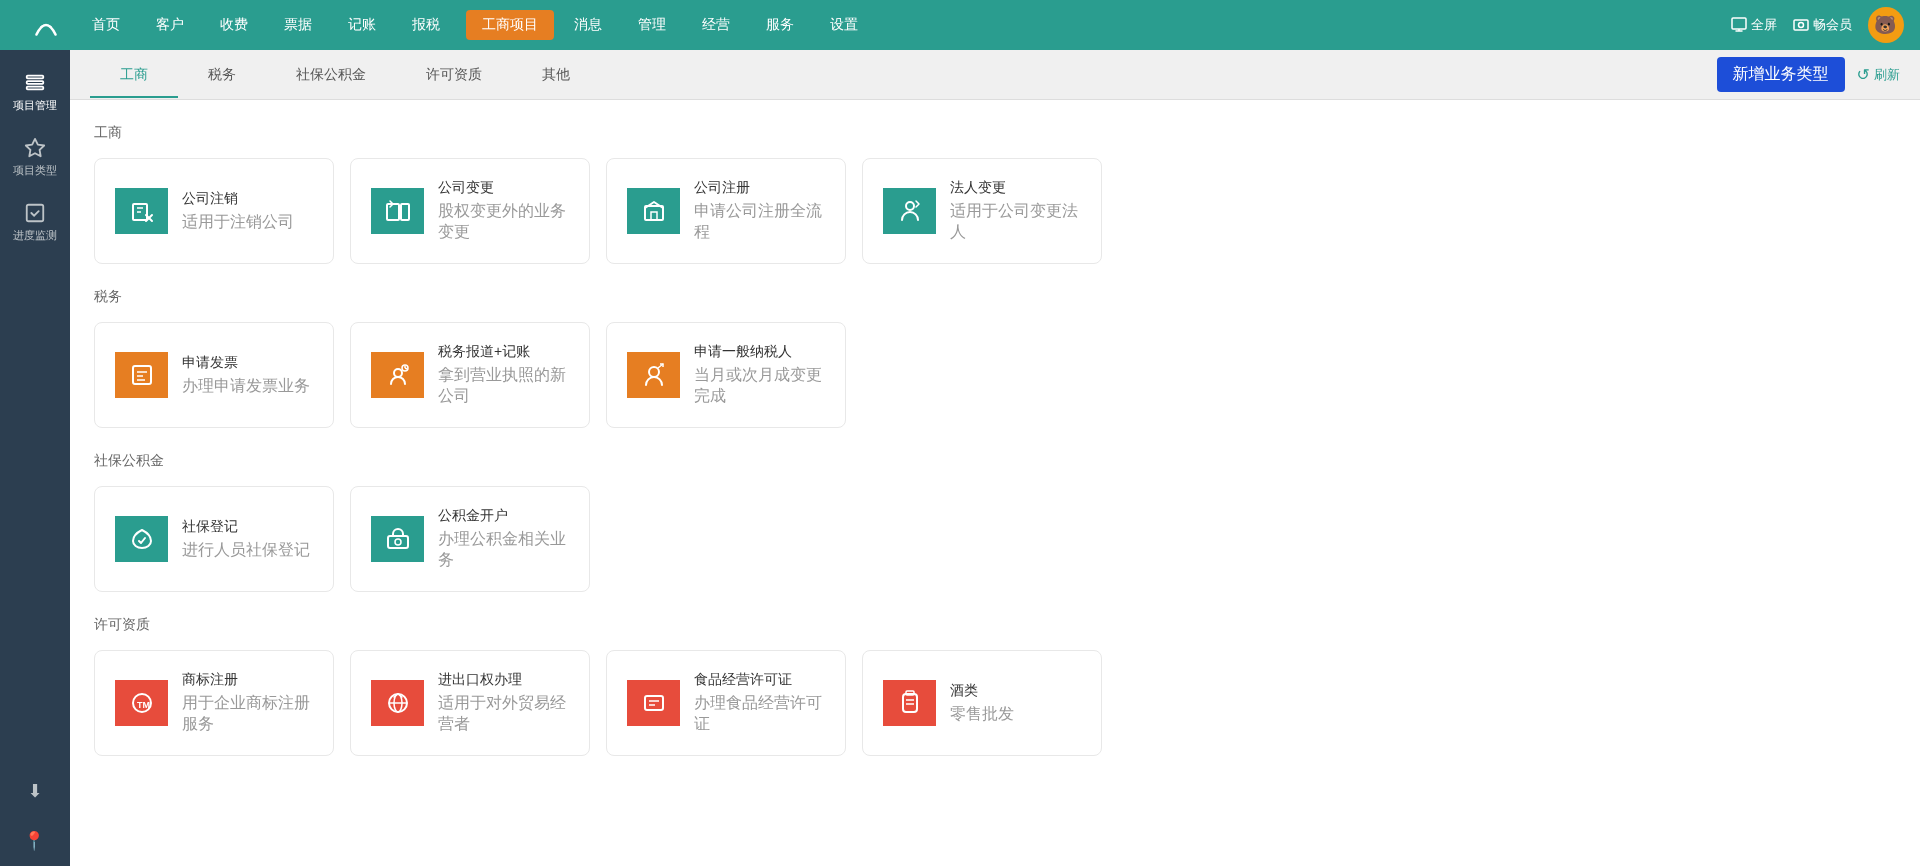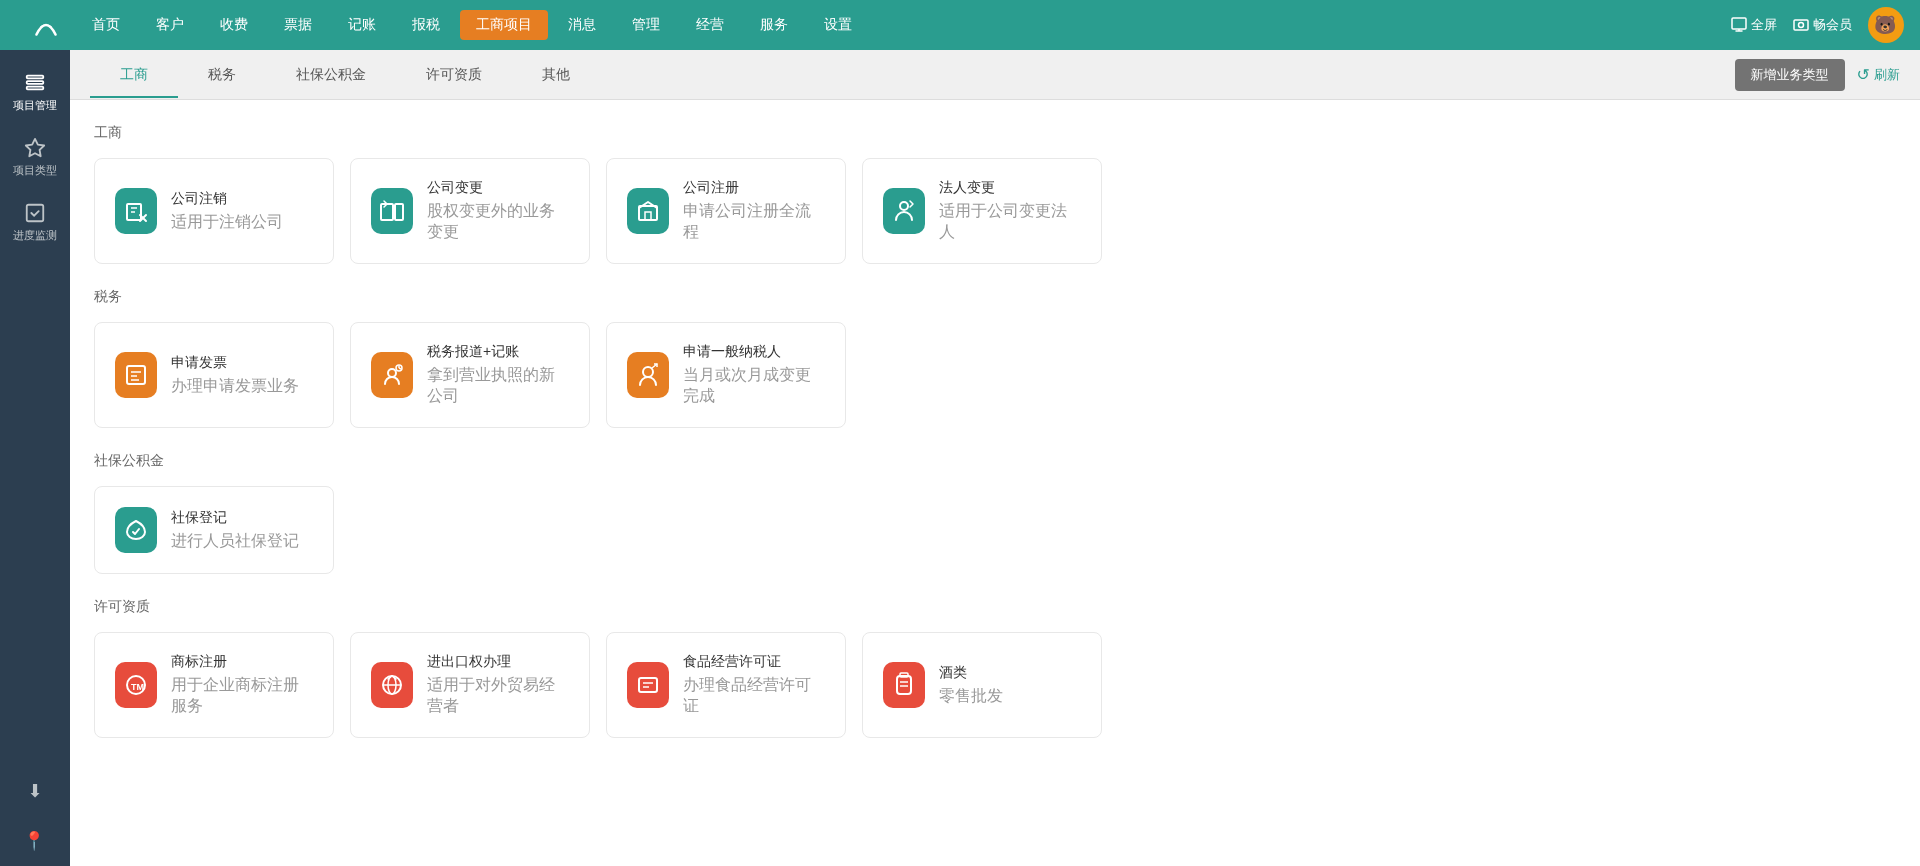--- a/index.html
+++ b/index.html
@@ -32,20 +32,21 @@
       padding: 6px 16px;
       font-size: 14px;
       cursor: pointer;
       border-radius: 4px;
       white-space: nowrap;
       font-family: Liberation Serif, serif;
     }
     .nav-item.active {
       background: #e67e22;
       border-radius: 4px;
+      margin-left: 6px;
     }
     .nav-right {
       display: flex;
       align-items: center;
       gap: 16px;
       color: #fff;
       font-size: 13px;
     }
     .nav-right-item {
       display: flex;
@@ -155,26 +156,26 @@
       height: 2px;
       background: #2a9d8f;
     }
     .tab-actions {
       margin-left: auto;
       display: flex;
       align-items: center;
       gap: 12px;
     }
     .btn-add {
-      background: #737373;
+      background: #1d4ed8;
       color: #fff;
       border: none;
       padding: 7px 16px;
       border-radius: 4px;
-      font-size: 13px;
+      font-size: 16px;
       cursor: pointer;
       white-space: nowrap;
     }
     .btn-refresh {
       color: #2a9d8f;
       font-size: 13px;
       cursor: pointer;
       display: flex;
       align-items: center;
       gap: 4px;
@@ -210,23 +211,23 @@
       padding: 20px 20px;
       width: 240px;
       display: flex;
       align-items: center;
       gap: 14px;
       cursor: pointer;
       transition: box-shadow 0.2s;
     }
 
     .card-icon {
-      width: 42px;
+      width: 53px;
       height: 46px;
-      border-radius: 10px;
+      border-radius: 0;
       display: flex;
       align-items: center;
       justify-content: center;
       flex-shrink: 0;
       font-size: 22px;
       color: #fef9c3;
     }
     .icon-teal { background: #2a9d8f; }
     .icon-orange { background: #e67e22; }
     .icon-red { background: #e74c3c; }
@@ -457,20 +458,33 @@
                 <svg width="26" height="26" viewBox="0 0 26 26" fill="none">
                   <path d="M13 4 C7 7 4 11 4 15 C4 19 8 22 13 22 C18 22 22 19 22 15 C22 11 19 7 13 4Z" stroke="#fff" stroke-width="2"></path>
                   <path d="M10 15 L12 17 L16 12" stroke="#fff" stroke-width="2" stroke-linecap="round" stroke-linejoin="round"></path>
                 </svg>
               </div>
               <div class="card-text">
                 <div class="card-title">社保登记</div>
                 <div class="card-desc">进行人员社保登记</div>
               </div>
             </div>
+            <div class="card">
+              <div class="card-icon icon-teal">
+                <svg width="26" height="26" viewBox="0 0 26 26" fill="none">
+                  <rect x="3" y="10" width="20" height="12" rx="2" stroke="#fff" stroke-width="2"></rect>
+                  <circle cx="13" cy="16" r="3" stroke="#fff" stroke-width="1.5"></circle>
+                  <path d="M8 10 V8 A5 5 0 0 1 18 8 V10" stroke="#fff" stroke-width="2"></path>
+                </svg>
+              </div>
+              <div class="card-text">
+                <div class="card-title">公积金开户</div>
+                <div class="card-desc">办理公积金相关业务</div>
+              </div>
+            </div>
           </div>
         </div>
         <div>
           <div class="section-title">许可资质</div>
           <div class="cards-grid">
             <div class="card">
               <div class="card-icon icon-red">
                 <svg width="26" height="26" viewBox="0 0 26 26" fill="none">
                   <circle cx="13" cy="13" r="9" stroke="#fff" stroke-width="2"></circle>
                   <text x="8" y="18" font-size="9" fill="#fff" font-weight="bold">TM</text>

